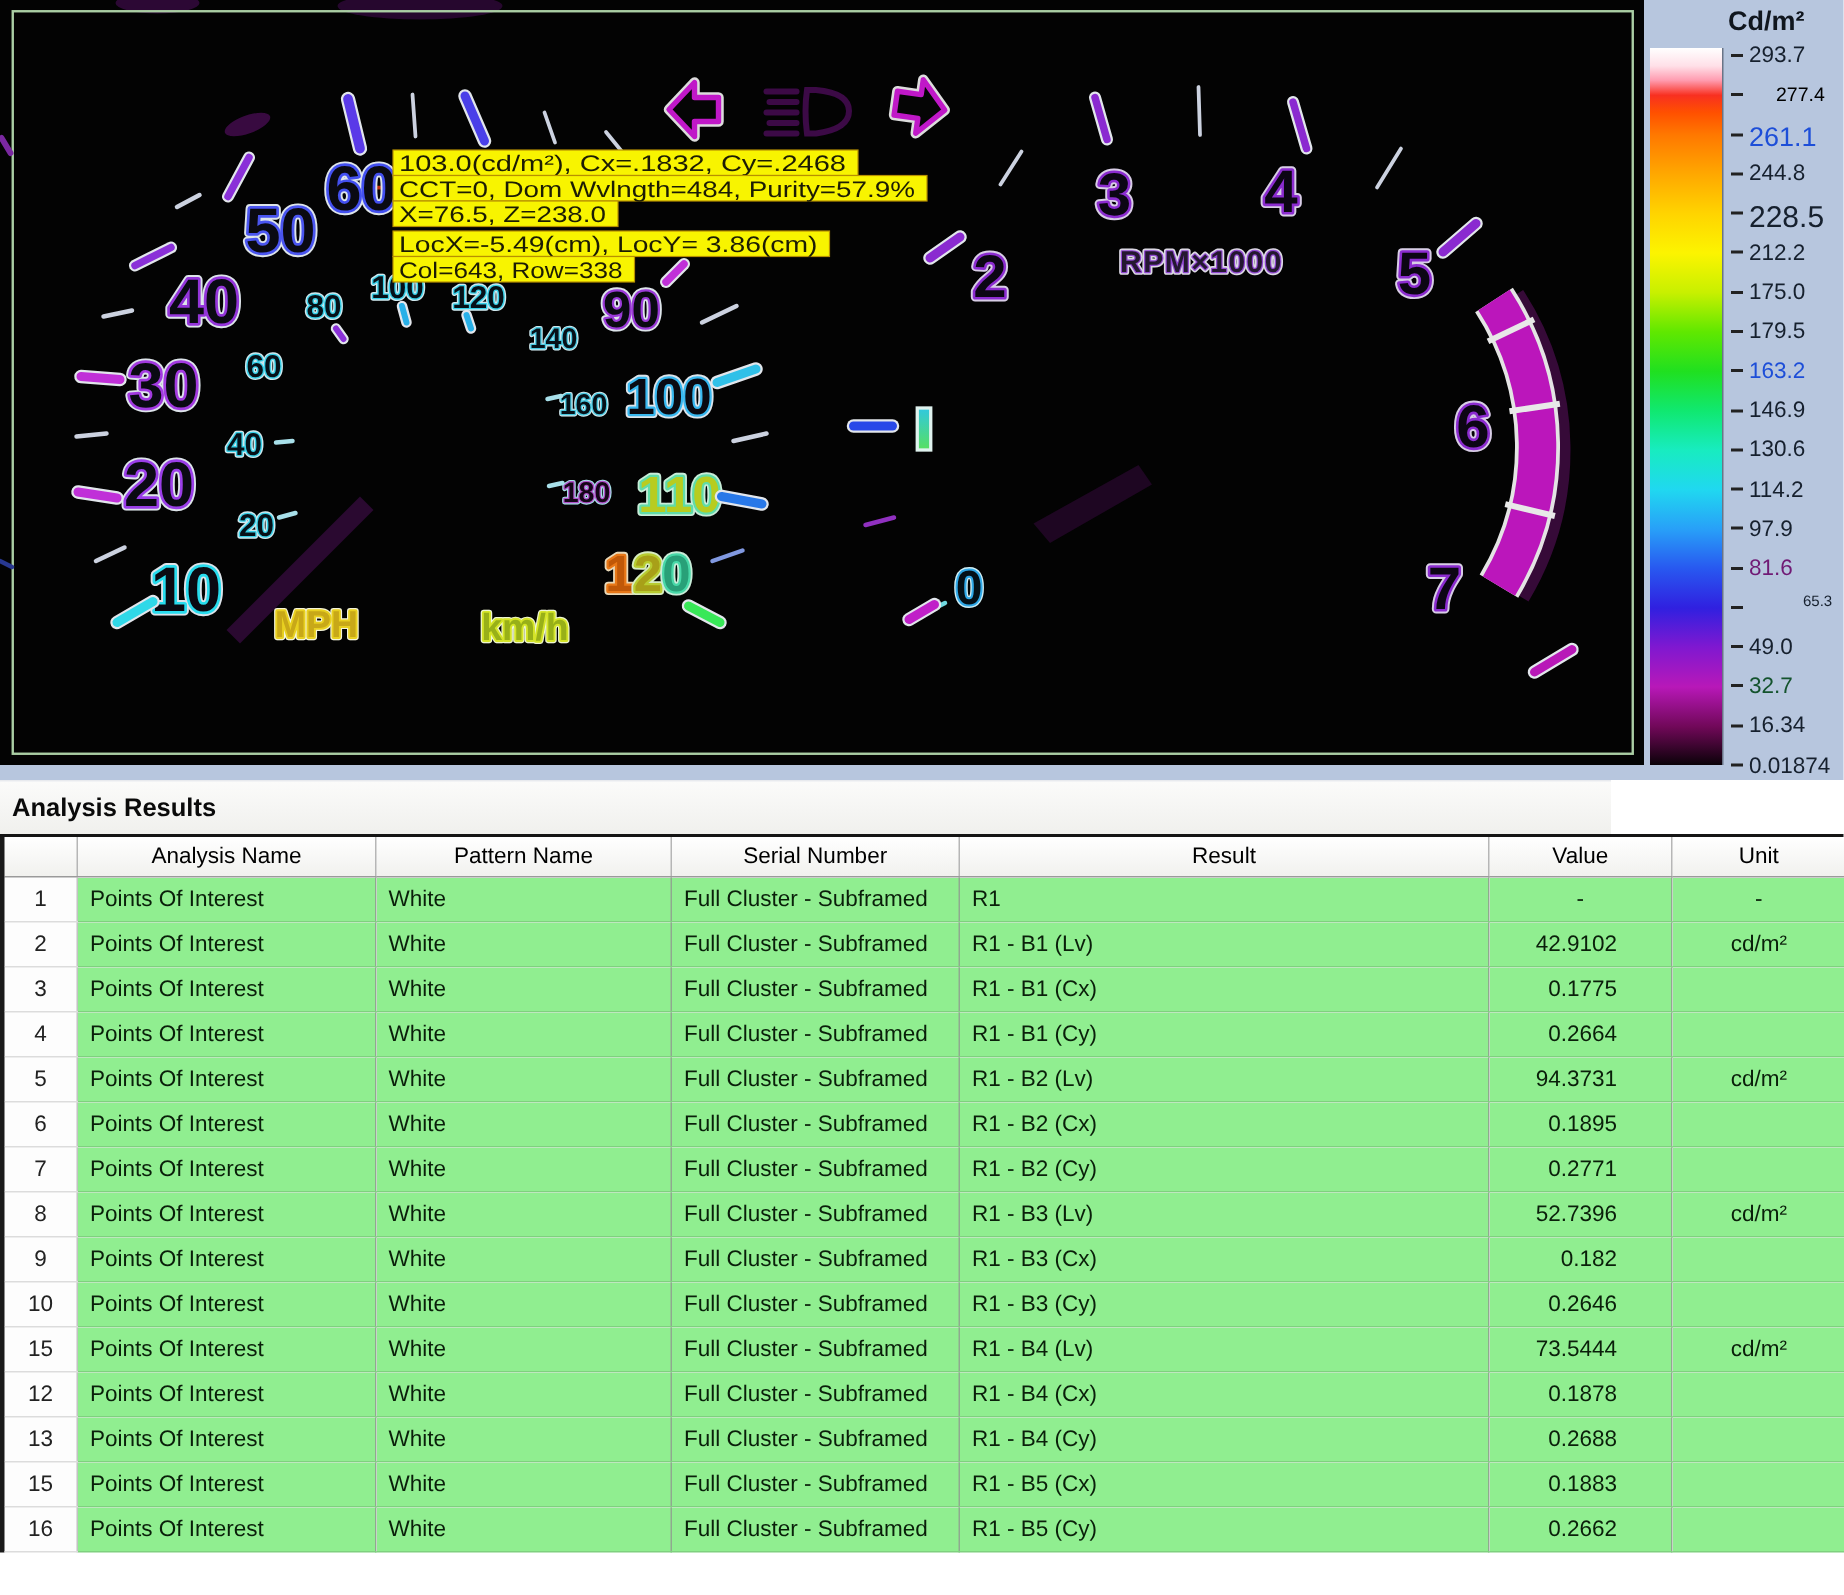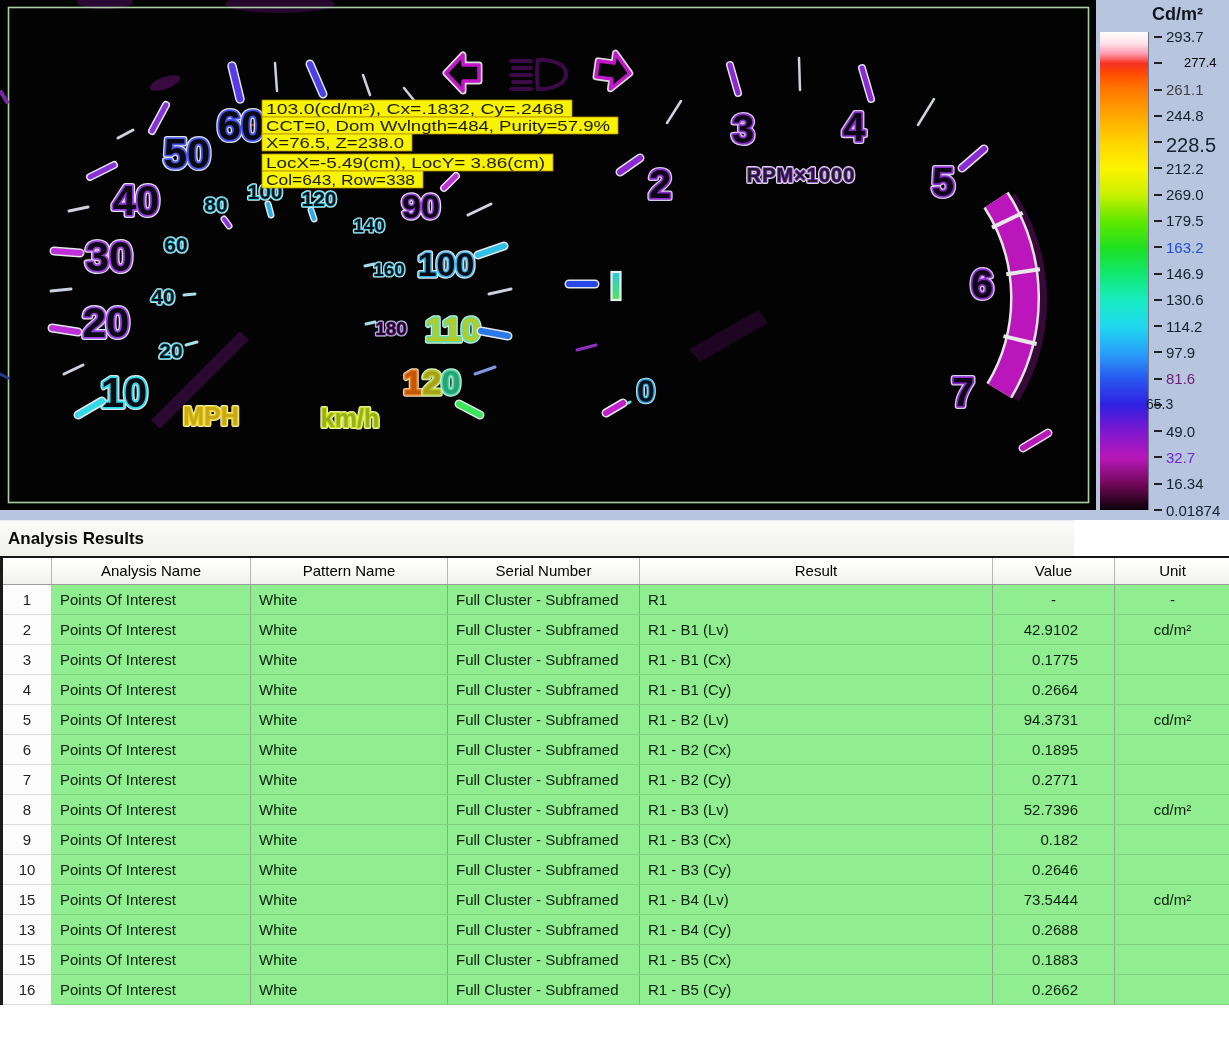--- a/index.html
+++ b/index.html
@@ -195,49 +195,49 @@
       <rect x="262" y="171" width="161" height="17" fill="#f8f400" stroke="#b89000" stroke-width="0.8"></rect>
       <text x="266" y="185" font-size="15" fill="#1c1c04" textLength="149" lengthAdjust="spacingAndGlyphs">Col=643, Row=338</text>
     </svg>
 <div style="position:absolute;left:1100px;top:32px;width:49px;height:478px;background:linear-gradient(to bottom,#ffffff 0.0%,#ffe0e8 2.5%,#ff9cb0 4.5%,#f83020 6.6%,#ff5000 9.0%,#ff7800 12.1%,#ffa800 17.6%,#ffd400 23.1%,#fcf400 28.6%,#c8f000 34.1%,#60e800 39.6%,#20e020 45.1%,#10e870 50.6%,#18ecc0 56.1%,#20d8f0 61.6%,#28a0f8 67.1%,#2858f0 72.6%,#3020e0 78.1%,#8018d0 83.6%,#b818b8 89.1%,#700858 94.7%,#0a0208 100.0%);border-right:1px solid #6a7486"></div>
     <div style="position:absolute;left:1152px;top:4px;font-size:18px;font-weight:bold;color:#10161e">Cd/m²</div>
     <div style="position:absolute;left:1154px;top:36px;width:8px;height:2px;background:#222"></div>
     <div style="position:absolute;left:1166px;top:28px;font-size:15px;color:#16202e">293.7</div>
     <div style="position:absolute;left:1154px;top:62px;width:8px;height:2px;background:#222"></div>
     <div style="position:absolute;left:1184px;top:55px;font-size:13px;color:#000000">277.4</div>
     <div style="position:absolute;left:1154px;top:89px;width:8px;height:2px;background:#222"></div>
-    <div style="position:absolute;left:1166px;top:81px;font-size:15px;color:#404040">261.1</div>
+    <div style="position:absolute;left:1166px;top:81px;font-size:18px;color:#1d4ed8">261.1</div>
     <div style="position:absolute;left:1154px;top:115px;width:8px;height:2px;background:#222"></div>
     <div style="position:absolute;left:1166px;top:107px;font-size:15px;color:#16202e">244.8</div>
     <div style="position:absolute;left:1154px;top:141px;width:8px;height:2px;background:#222"></div>
     <div style="position:absolute;left:1166px;top:134px;font-size:20px;color:#16202e">228.5</div>
     <div style="position:absolute;left:1154px;top:167px;width:8px;height:2px;background:#222"></div>
     <div style="position:absolute;left:1166px;top:160px;font-size:15px;color:#16202e">212.2</div>
     <div style="position:absolute;left:1154px;top:194px;width:8px;height:2px;background:#222"></div>
-    <div style="position:absolute;left:1166px;top:186px;font-size:15px;color:#16202e">269.0</div>
+    <div style="position:absolute;left:1166px;top:186px;font-size:15px;color:#16202e">175.0</div>
     <div style="position:absolute;left:1154px;top:220px;width:8px;height:2px;background:#222"></div>
     <div style="position:absolute;left:1166px;top:212px;font-size:15px;color:#16202e">179.5</div>
     <div style="position:absolute;left:1154px;top:246px;width:8px;height:2px;background:#222"></div>
     <div style="position:absolute;left:1166px;top:239px;font-size:15px;color:#1d4ed8">163.2</div>
     <div style="position:absolute;left:1154px;top:273px;width:8px;height:2px;background:#222"></div>
     <div style="position:absolute;left:1166px;top:265px;font-size:15px;color:#16202e">146.9</div>
     <div style="position:absolute;left:1154px;top:299px;width:8px;height:2px;background:#222"></div>
     <div style="position:absolute;left:1166px;top:291px;font-size:15px;color:#16202e">130.6</div>
     <div style="position:absolute;left:1154px;top:325px;width:8px;height:2px;background:#222"></div>
     <div style="position:absolute;left:1166px;top:318px;font-size:15px;color:#16202e">114.2</div>
     <div style="position:absolute;left:1154px;top:351px;width:8px;height:2px;background:#222"></div>
     <div style="position:absolute;left:1166px;top:344px;font-size:15px;color:#16202e">97.9</div>
     <div style="position:absolute;left:1154px;top:378px;width:8px;height:2px;background:#222"></div>
     <div style="position:absolute;left:1166px;top:370px;font-size:15px;color:#701a75">81.6</div>
     <div style="position:absolute;left:1154px;top:404px;width:8px;height:2px;background:#222"></div>
-    <div style="position:absolute;left:1146px;top:396px;font-size:14px;color:#16202e">65.3</div>
+    <div style="position:absolute;left:1202px;top:396px;font-size:10px;color:#16202e">65.3</div>
     <div style="position:absolute;left:1154px;top:430px;width:8px;height:2px;background:#222"></div>
     <div style="position:absolute;left:1166px;top:423px;font-size:15px;color:#16202e">49.0</div>
     <div style="position:absolute;left:1154px;top:456px;width:8px;height:2px;background:#222"></div>
-    <div style="position:absolute;left:1166px;top:449px;font-size:15px;color:#6d28d9">32.7</div>
+    <div style="position:absolute;left:1166px;top:449px;font-size:15px;color:#14532d">32.7</div>
     <div style="position:absolute;left:1154px;top:483px;width:8px;height:2px;background:#222"></div>
     <div style="position:absolute;left:1166px;top:475px;font-size:15px;color:#16202e">16.34</div>
     <div style="position:absolute;left:1154px;top:509px;width:8px;height:2px;background:#222"></div>
     <div style="position:absolute;left:1166px;top:502px;font-size:15px;color:#16202e">0.01874</div>
 </div>
 <div id="abar">
     <span>Analysis Results</span>
   </div>
 <div id="hline"></div>
 <table id="res">
@@ -355,20 +355,29 @@
       <tr>
         <td class="num">15</td>
         <td>Points Of Interest</td>
         <td>White</td>
         <td>Full Cluster - Subframed</td>
         <td>R1 - B4 (Lv)</td>
         <td class="val">73.5444</td>
         <td class="unit">cd/m²</td>
       </tr>
       <tr>
+        <td class="num">12</td>
+        <td>Points Of Interest</td>
+        <td>White</td>
+        <td>Full Cluster - Subframed</td>
+        <td>R1 - B4 (Cx)</td>
+        <td class="val">0.1878</td>
+        <td class="unit"></td>
+      </tr>
+      <tr>
         <td class="num">13</td>
         <td>Points Of Interest</td>
         <td>White</td>
         <td>Full Cluster - Subframed</td>
         <td>R1 - B4 (Cy)</td>
         <td class="val">0.2688</td>
         <td class="unit"></td>
       </tr>
       <tr>
         <td class="num">15</td>

